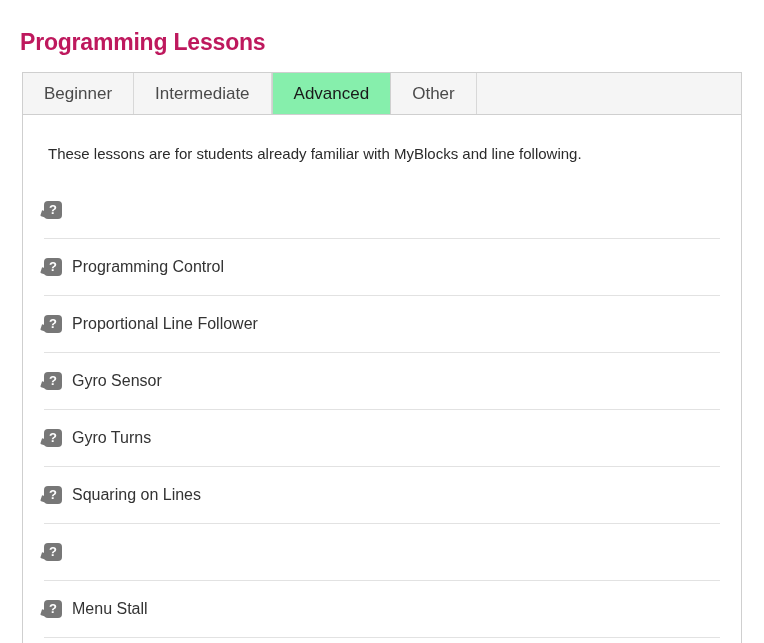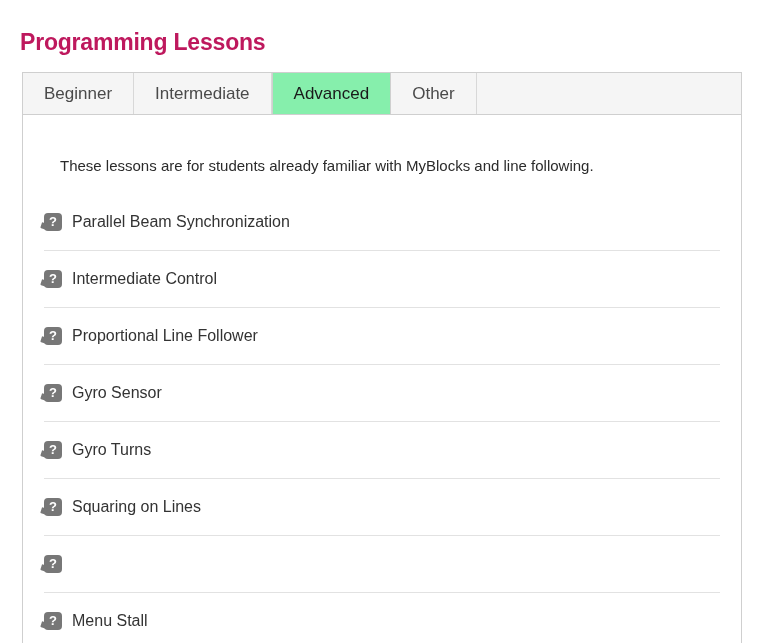--- a/index.html
+++ b/index.html
@@ -87,21 +87,21 @@
   .tab-filler {
     flex: 1 1 auto;
     background: #f5f5f5;
   }
 
   
   .content {
     padding: 0 21px;
   }
   .intro {
-    margin: 16px;
+    margin: 4px;
     padding: 25px 0 0 0;
     font-size: 15px;
     line-height: 20px;
     color: #2b2b2b;
   }
 
   .lesson-list {
     list-style: none;
     margin: 0;
     padding: 0;
@@ -184,28 +184,27 @@
     <div class="content">
 
       <p class="intro">These lessons are for students already familiar with MyBlocks and line following.</p>
 
       <ul class="lesson-list">
 
         <li class="lesson-row">
           <span class="help-icon">
             <span>?</span>
           </span>
-          <span class="lesson-label">Parallel Beam Synchronization</span>
-        </li>
-
-        <li class="lesson-row">
-          <span class="help-icon">
-            <span>?</span>
-          </span>
-          <span class="lesson-label">Intermediate Control</span>
+        </li>
+
+        <li class="lesson-row">
+          <span class="help-icon">
+            <span>?</span>
+          </span>
+          <span class="lesson-label">Programming Control</span>
         </li>
 
         <li class="lesson-row">
           <span class="help-icon">
             <span>?</span>
           </span>
           <span class="lesson-label">Proportional Line Follower</span>
         </li>
 
         <li class="lesson-row">

